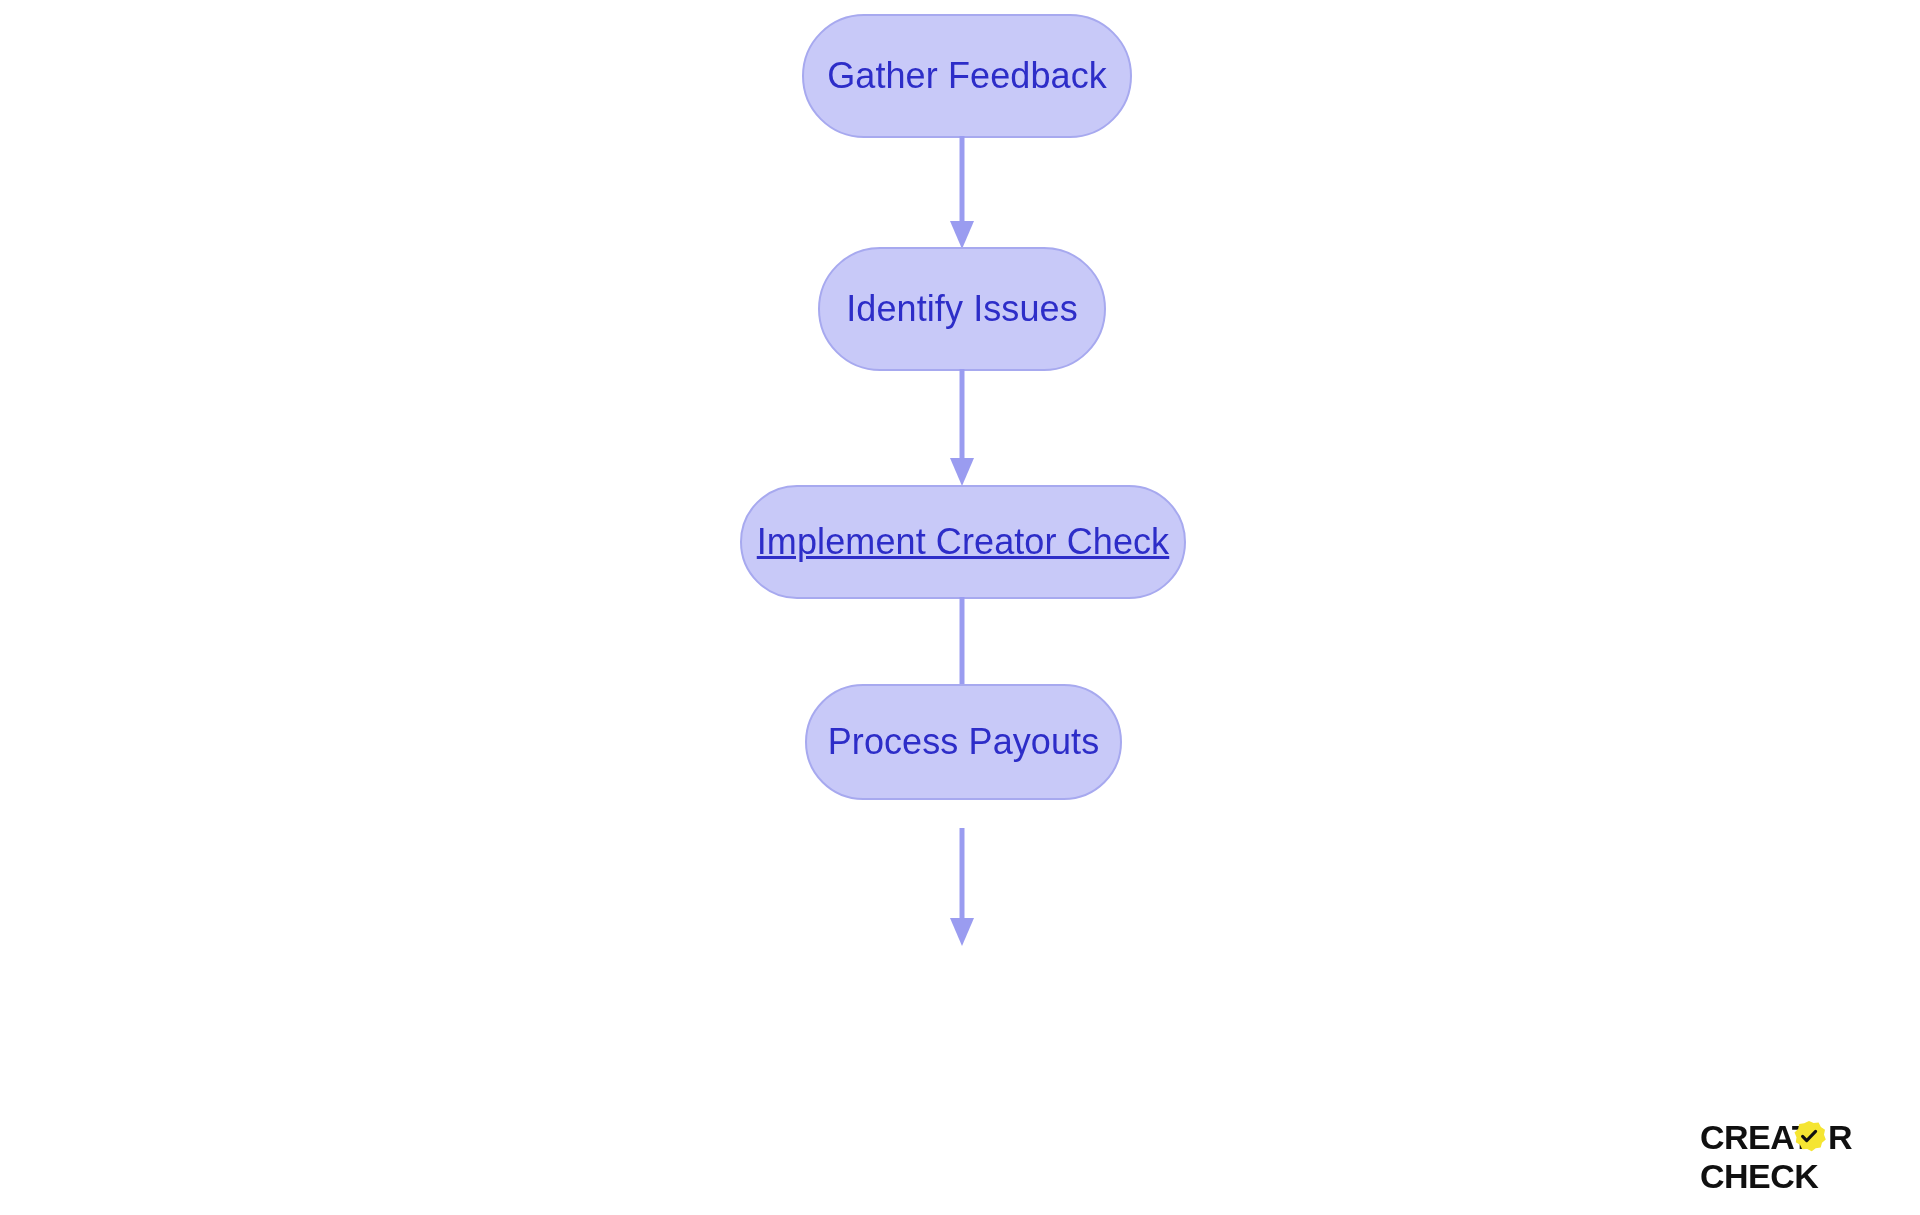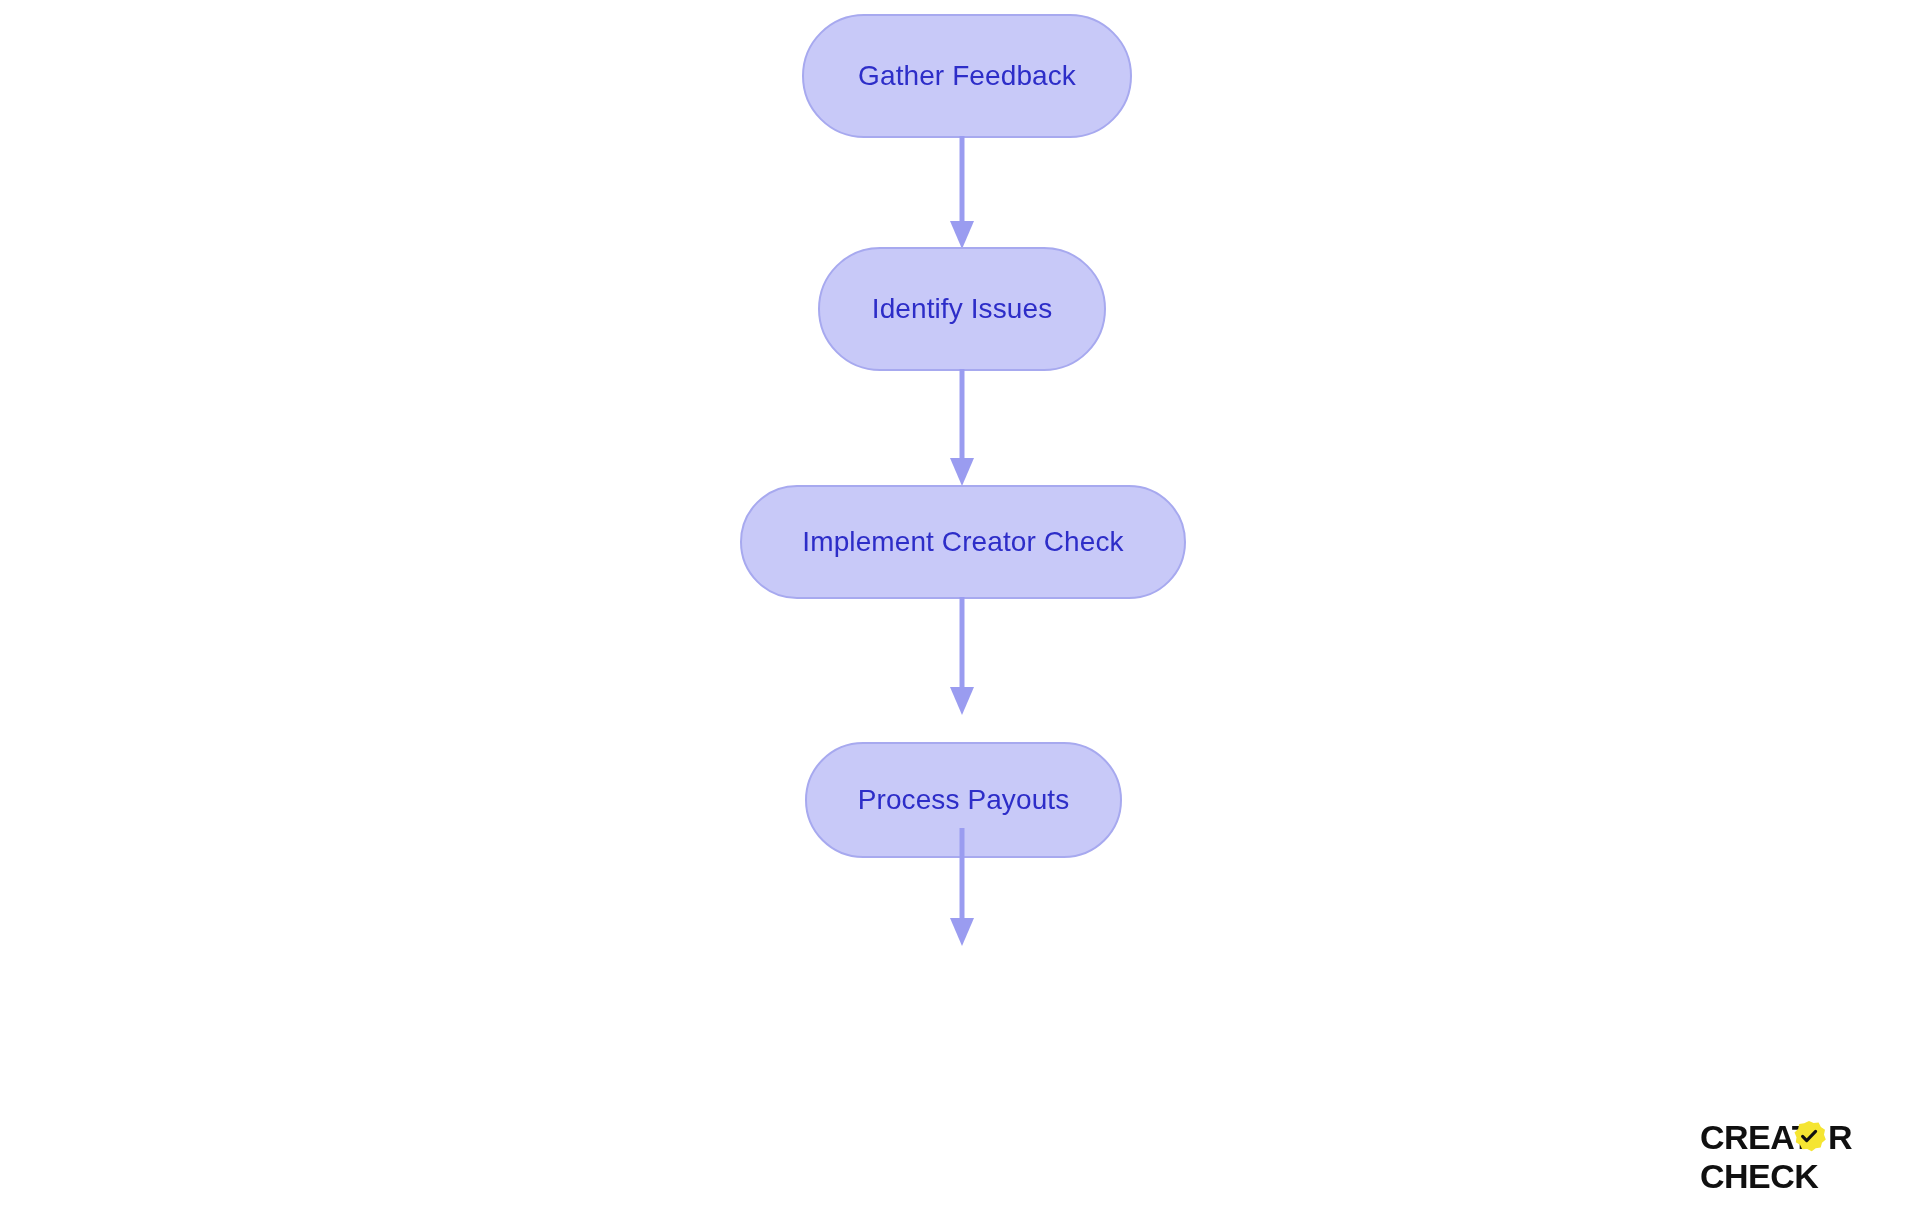--- a/index.html
+++ b/index.html
@@ -30,36 +30,36 @@
     position: absolute;
     box-sizing: border-box;
     display: flex;
     align-items: center;
     justify-content: center;
     background: #c8c9f8;
     border: 2px solid #a7a9ef;
     border-radius: 999px;
     color: #2d2dc8;
     font-family: "Liberation Sans", sans-serif;
-    font-size: 28px;
+    font-size: 36px;
     font-weight: 400;
     letter-spacing: 0.1px;
     line-height: 1;
     white-space: nowrap;
     user-select: none;
   }
   .flow-node .node-label {
     display: block;
     padding: 0 4px;
   }
 
   .node-1 { left: 802px;  top: 14px;   width: 330px; height: 124px; }
   .node-2 { left: 818px;  top: 247px;  width: 288px; height: 124px; align-items: center; }
-  .node-3 { left: 740px;  top: 485px;  width: 446px; height: 114px; }
-  .node-4 { left: 805px;  top: 742px;  width: 317px; height: 116px; }
+  .node-3 { left: 740px;  top: 485px;  width: 446px; height: 114px; text-decoration: underline; }
+  .node-4 { left: 805px;  top: 684px;  width: 317px; height: 116px; }
   .node-5 { left: 769px;  top: 945px;  width: 389px; height: 122px; }
 
   
   .connector {
     position: absolute;
     left: 949px;
     width: 26px;
     overflow: visible;
   }
   .connector svg { display: block; overflow: visible; }

